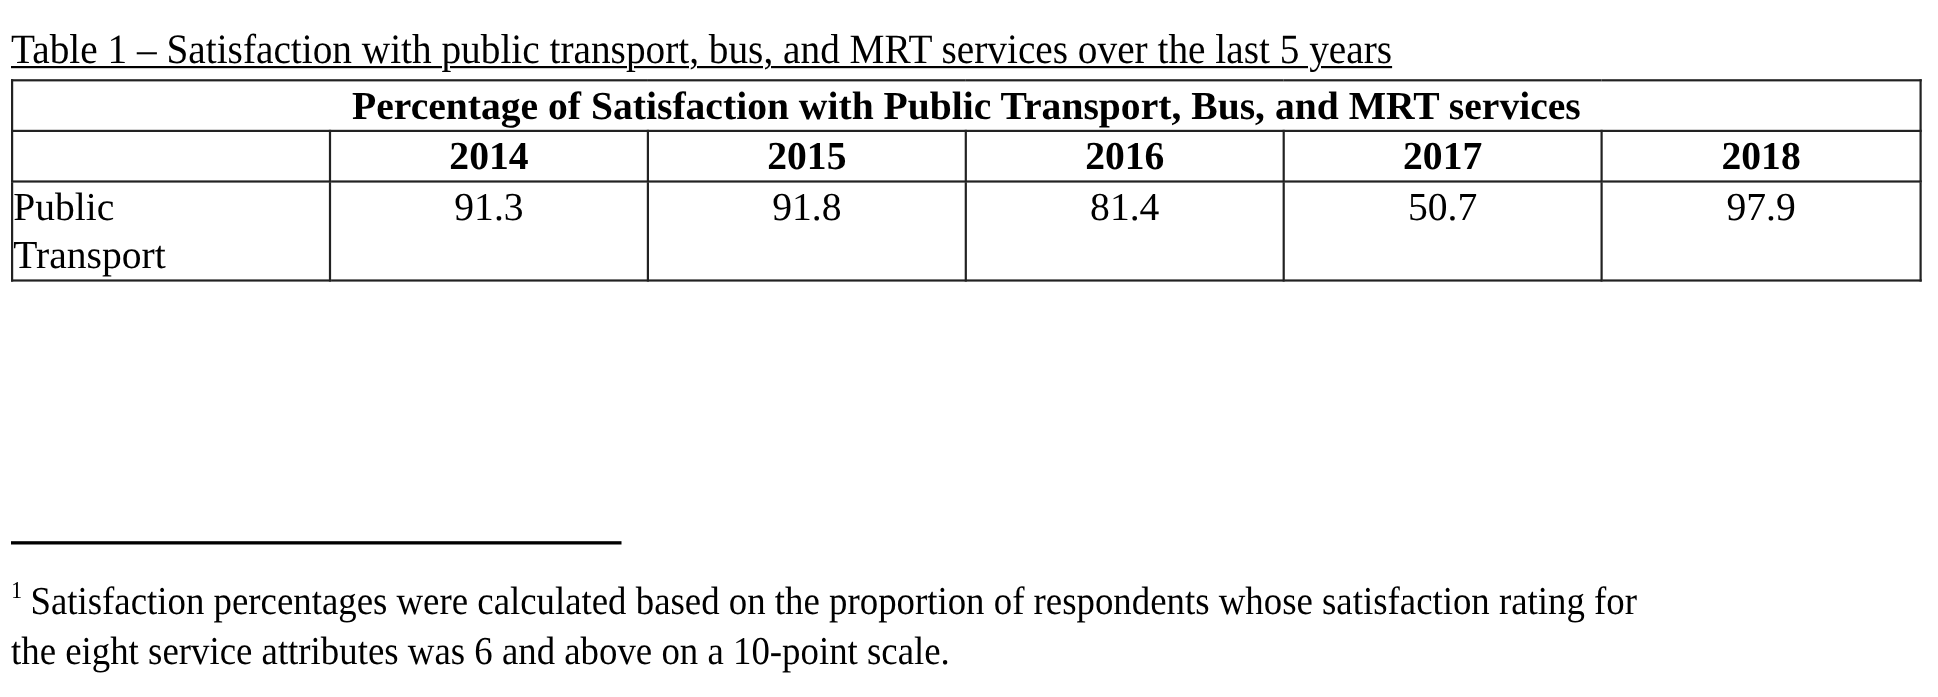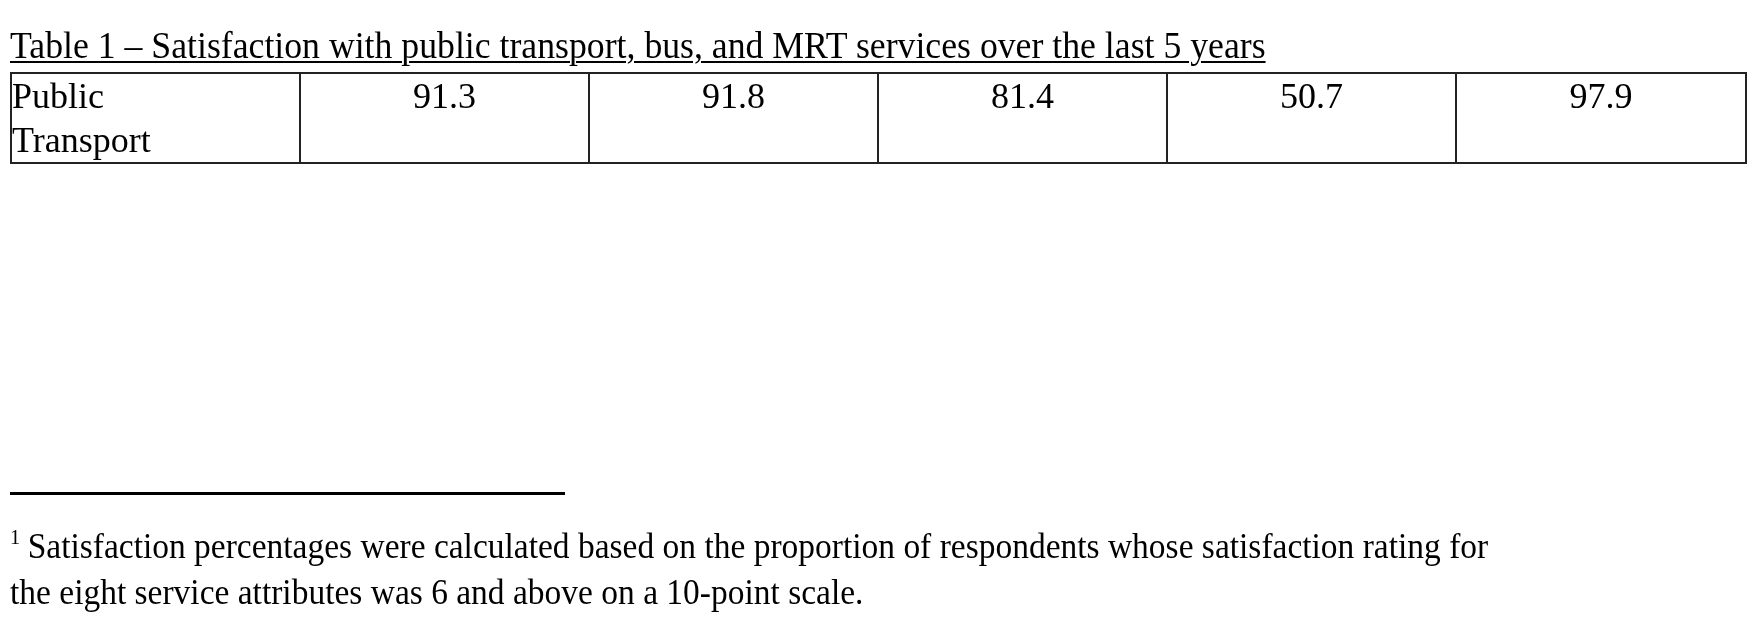--- a/index.html
+++ b/index.html
@@ -47,20 +47,31 @@
 <table class="data">
   <colgroup>
     <col style="width:289px">
       <col style="width:289px">
       <col style="width:289px">
     <col style="width:289px">
       <col style="width:289px">
       <col style="width:290px">
   </colgroup>
   <tbody>
+      <tr class="title-row">
+    <th colspan="6">Percentage of Satisfaction with Public Transport, Bus, and MRT services</th>
+  </tr>
+  <tr class="year-row">
+    <th></th>
+    <th>2014</th>
+    <th>2015</th>
+    <th>2016</th>
+    <th>2017</th>
+    <th>2018</th>
+  </tr>
   <tr class="row-pt">
     <td class="label">
       <div>Public</div>
       <div>Transport</div>
     </td>
     <td class="val">91.3</td>
     <td class="val">91.8</td>
     <td class="val">81.4</td>
     <td class="val">50.7</td>
     <td class="val">97.9</td>

